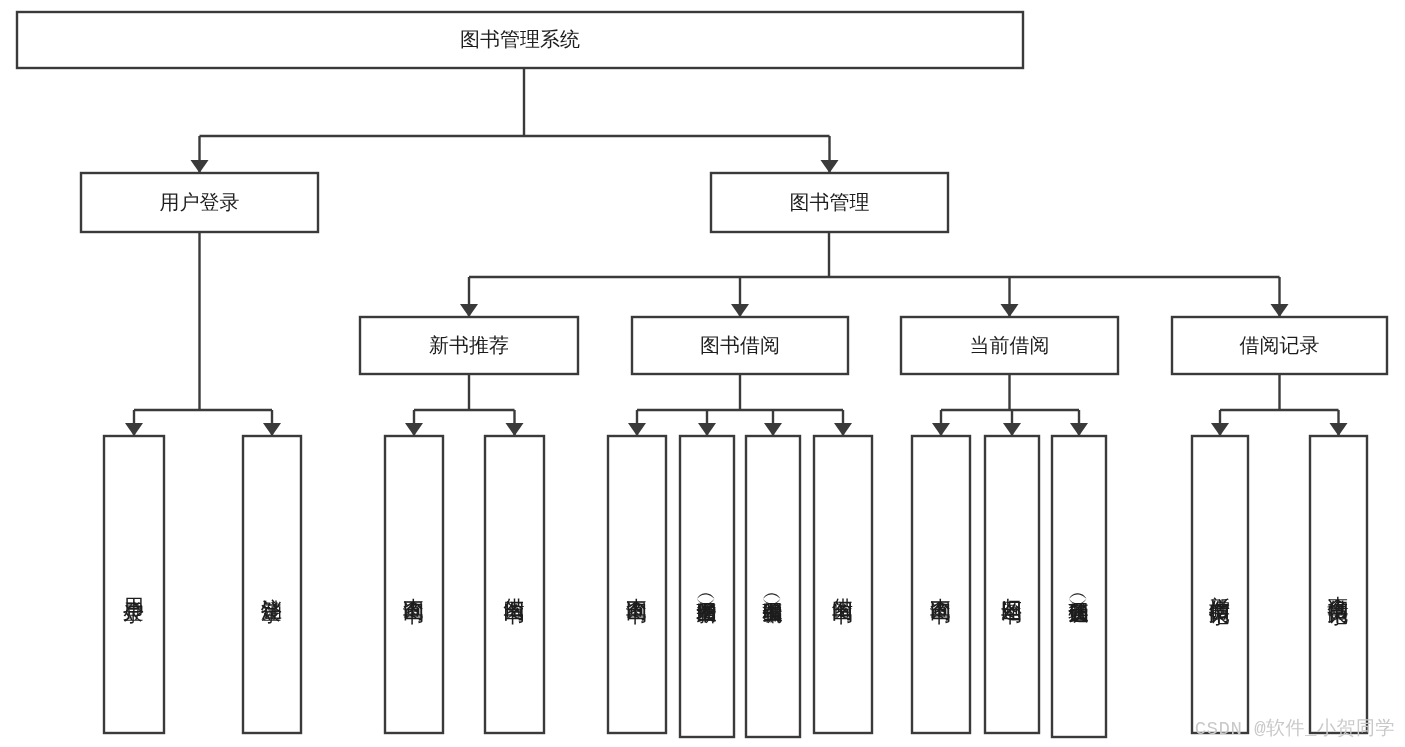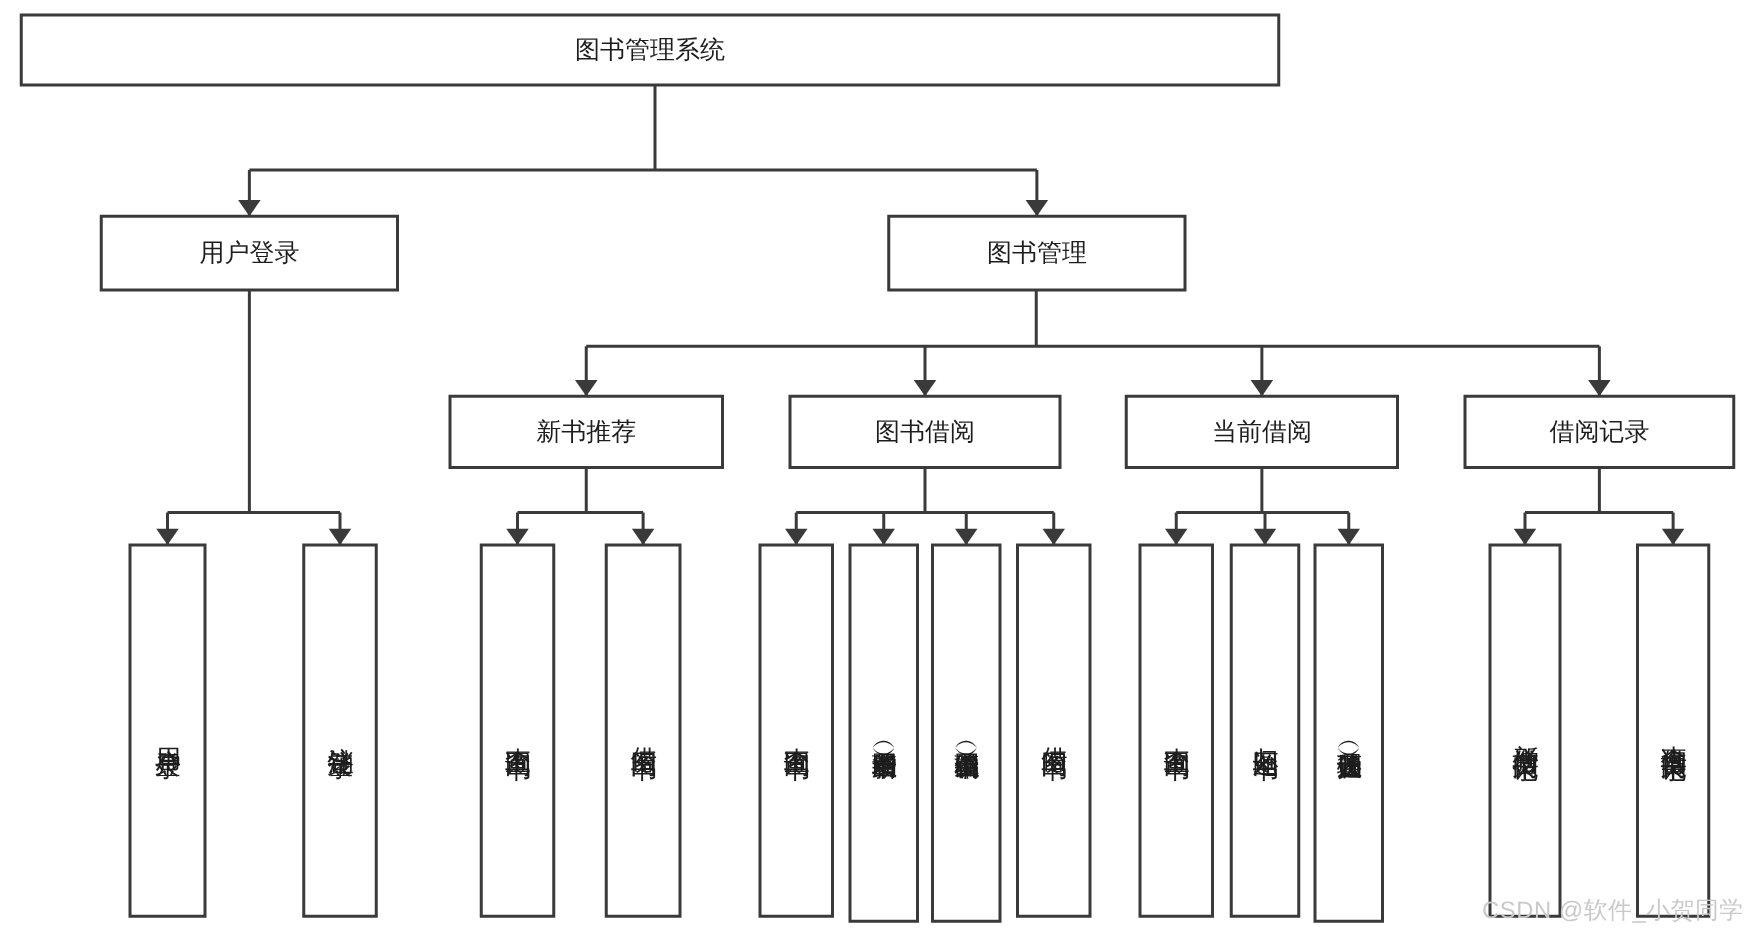--- a/index.html
+++ b/index.html
@@ -56,21 +56,21 @@
     color: #1d1d1d;
     letter-spacing: 2px;
     text-align: center;
     white-space: nowrap;
     pointer-events: none;
   }
   .watermark {
     position: absolute;
     right: 10px;
     bottom: 6px;
-    font-family: Liberation Sans, sans-serif;
+    font-family: Liberation Mono, monospace;
     font-size: 19px;
     color: #c9c9c9;
     letter-spacing: 0.5px;
     white-space: nowrap;
   }
 </style>
 </head>
 <body>
 
 <div id="diagram-root">

